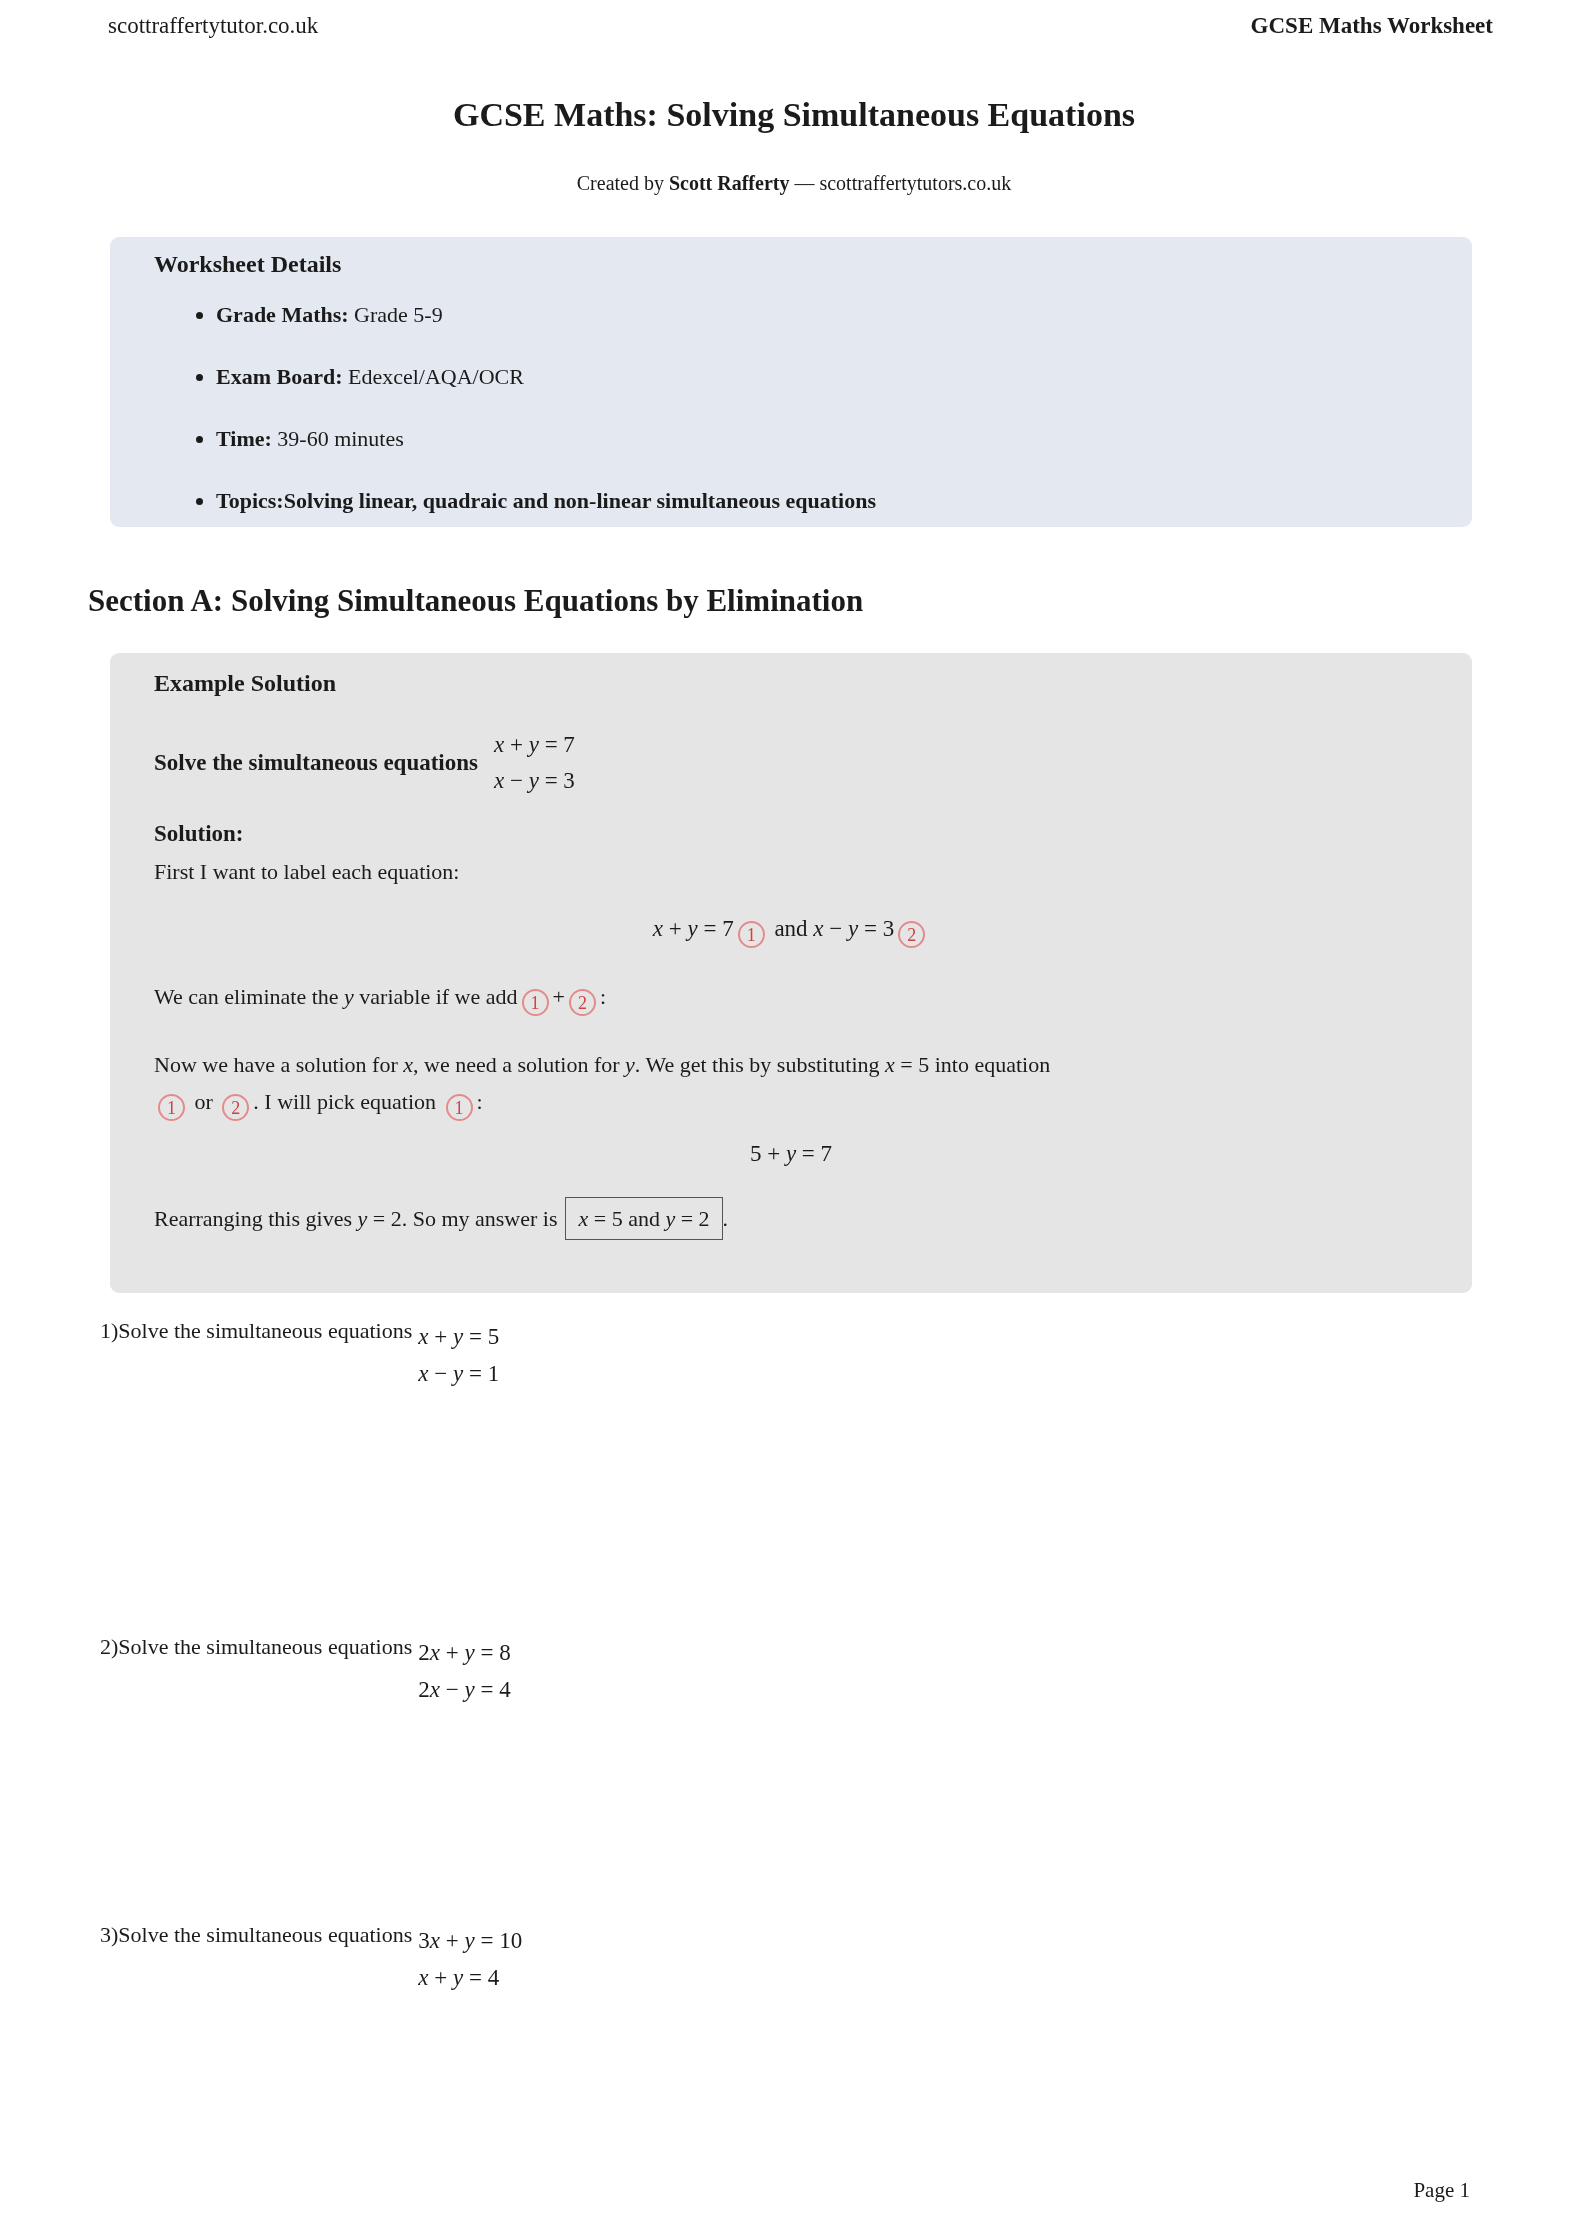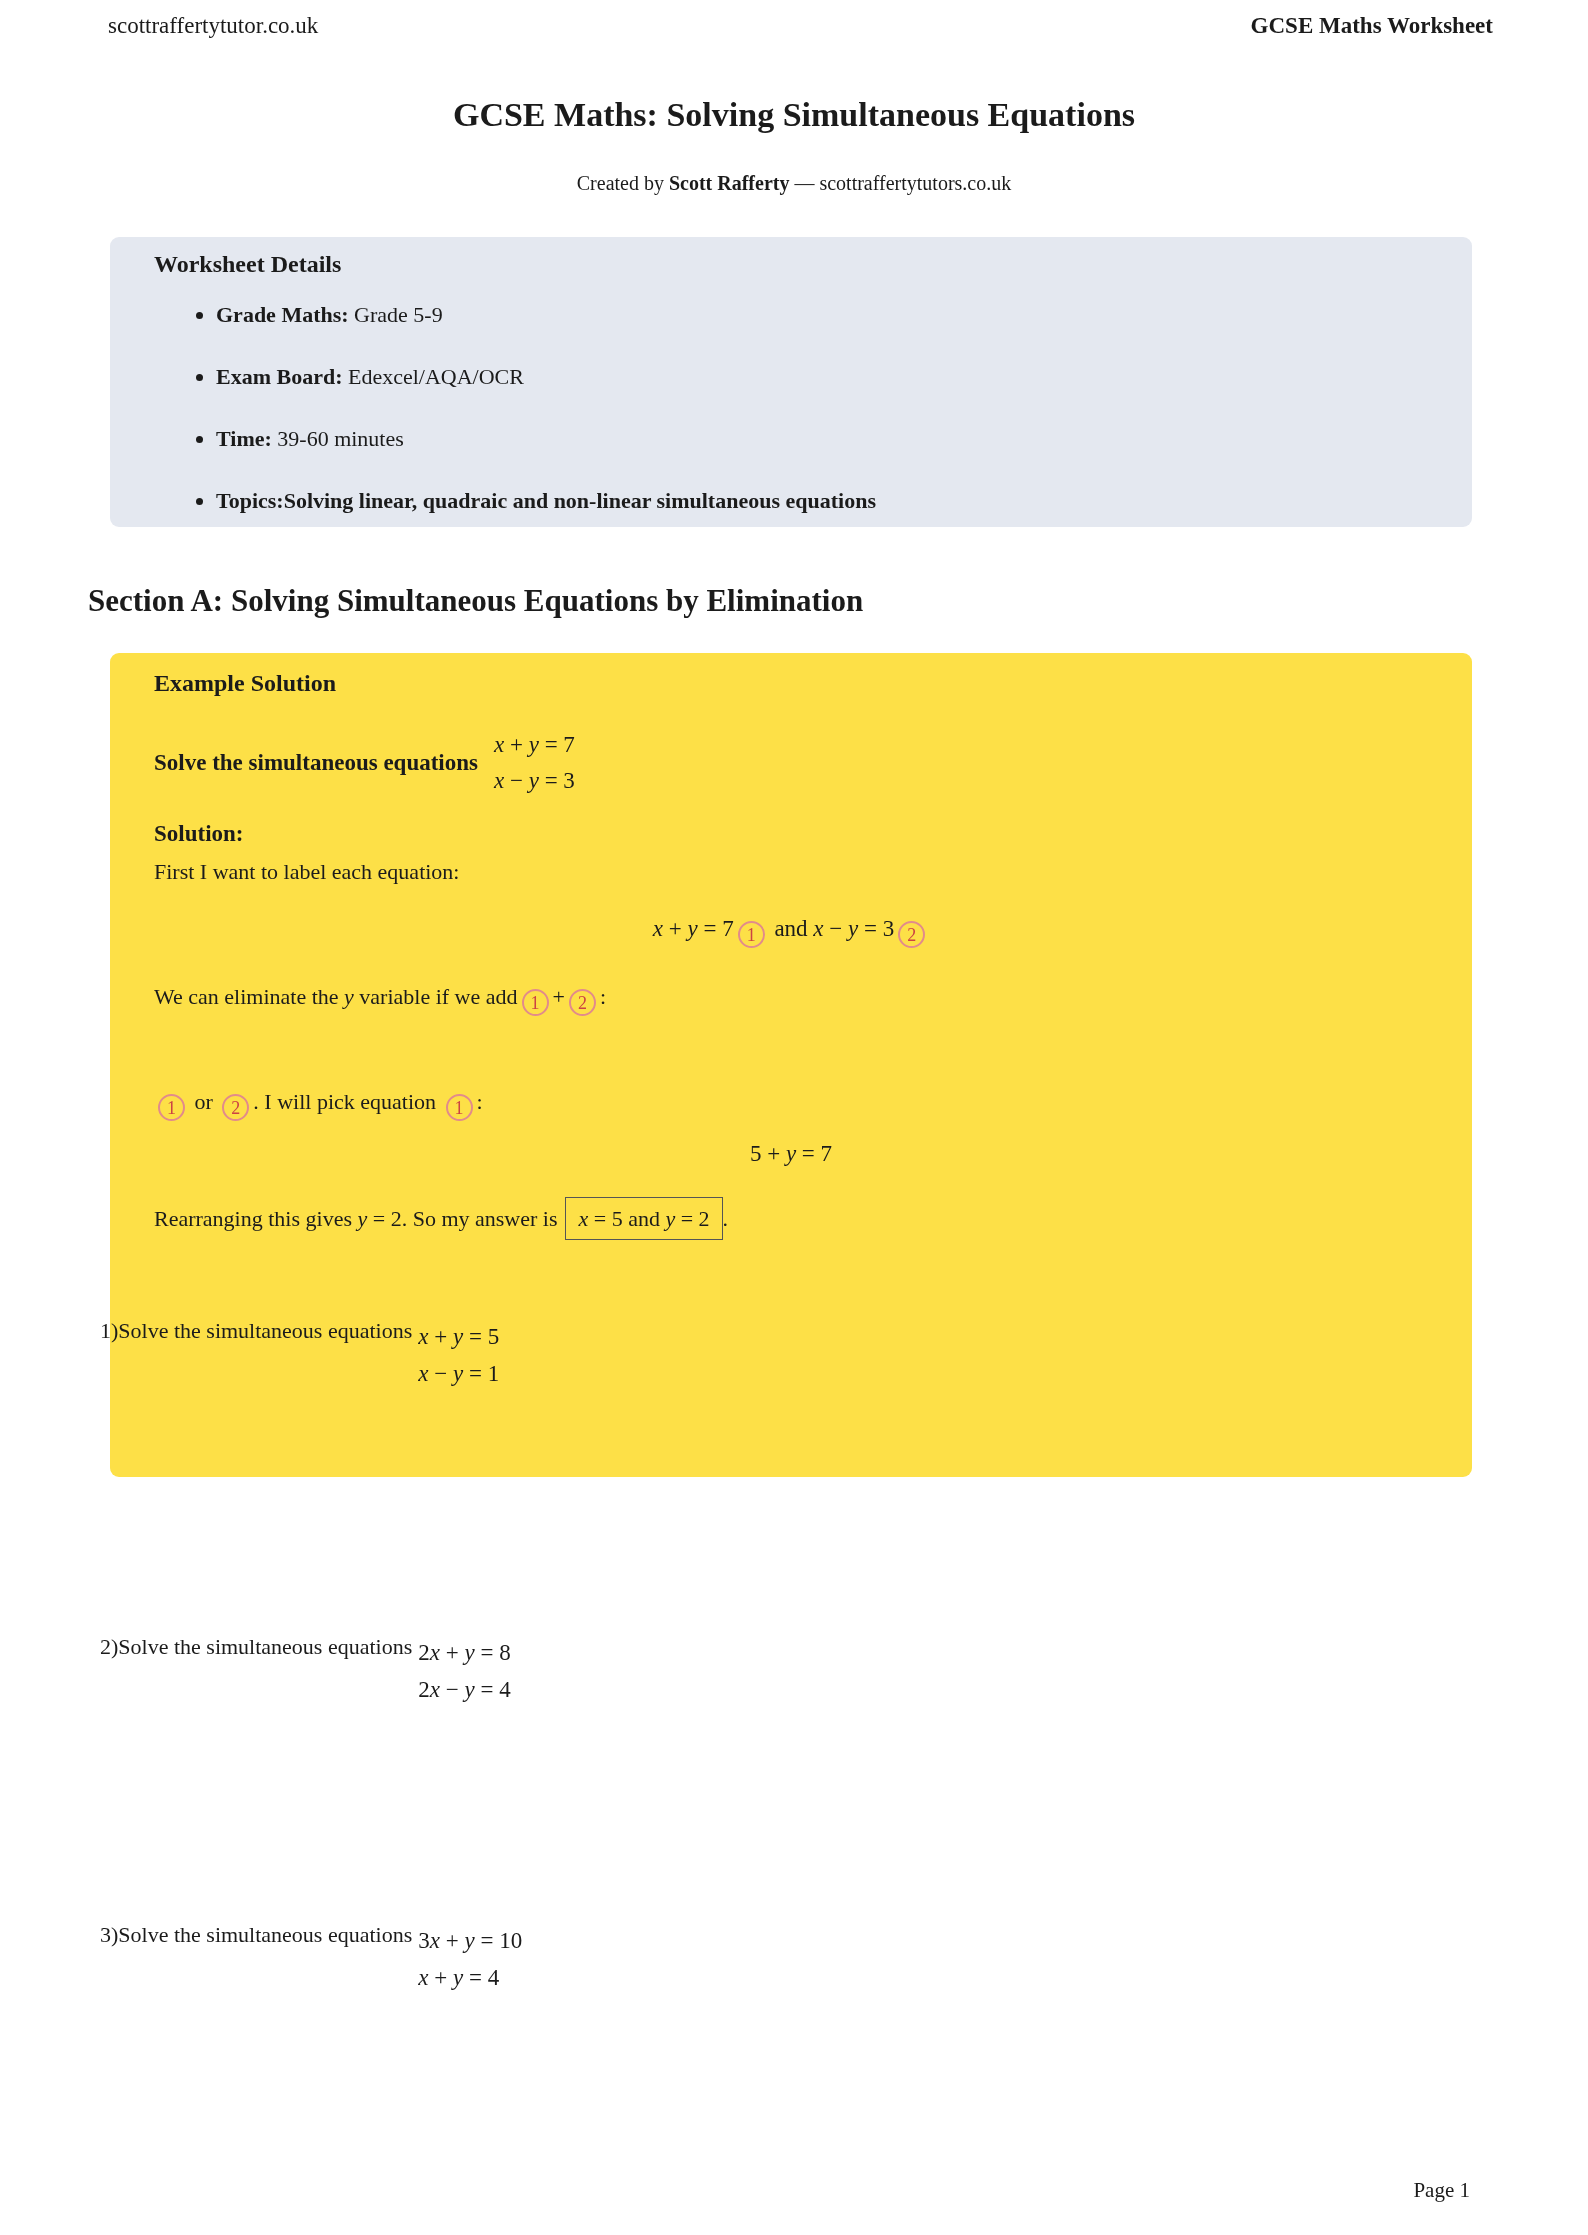--- a/index.html
+++ b/index.html
@@ -26,21 +26,21 @@
   .panel { position: absolute; left: 110px; width: 1362px; border-radius: 9px; }
   .details-box { top: 237px; height: 290px; background: #e4e8f0; padding: 14px 44px; }
   .box-heading { font-size: 24px; font-weight: bold; }
   .details-list { list-style: disc; margin-top: 24px; padding-left: 62px; }
   .details-list li { font-size: 22px; margin-bottom: 36px; }
   .details-list li b { font-weight: bold; }
   .section-heading {
     position: absolute; top: 583px; left: 88px;
     font-size: 31px; font-weight: bold;
   }
-  .example-box { top: 653px; height: 824px; background: #fde047; padding: 17px 44px; }
+  .example-box { top: 653px; height: 640px; background: #e5e5e5; padding: 17px 44px; }
   .prompt-row { display: flex; align-items: center; gap: 16px; margin-top: 30px; }
   .prompt { font-size: 23px; font-weight: bold; }
   .eq-stack .math-line { font-size: 23px; line-height: 36px; }
   .sol-label { font-size: 23px; font-weight: bold; margin-top: 22px; }
   .body-line { font-size: 22px; margin-top: 6px; line-height: 37px; }
   .spaced { margin-top: 30px; }
   .display-eq {
     text-align: center; font-size: 23px; margin-top: 26px;
   }
   .arrow { font-family: "DejaVu Sans", sans-serif; padding: 0 10px; }
@@ -98,21 +98,21 @@
     </div>
 
     <div class="sol-label">Solution:</div>
     <div class="body-line">First I want to label each equation:</div>
 
     <div class="display-eq"><span><i>x</i> + <i>y</i> = 7</span><span class="circ">1</span> <span>and</span> <span><i>x</i> − <i>y</i> = 3</span><span class="circ">2</span></div>
 
     <div class="body-line spaced"><span>We can eliminate the <i>y</i> variable if we add</span><span class="circ">1</span><span>+</span><span class="circ">2</span><span>:</span></div>
 
 
-    <div class="body-line spaced"><br><span class="circ">1</span> <span>or</span> <span class="circ">2</span><span>. I will pick equation</span> <span class="circ">1</span><span>:</span></div>
+    <div class="body-line spaced"><span>Now we have a solution for <i>x</i>, we need a solution for <i>y</i>. We get this by substituting <i>x</i> = 5 into equation</span><br><span class="circ">1</span> <span>or</span> <span class="circ">2</span><span>. I will pick equation</span> <span class="circ">1</span><span>:</span></div>
 
     <div class="display-eq" style="margin-top:20px;">5 + <i>y</i> = 7</div>
 
     <div class="body-line spaced"><span>Rearranging this gives <i>y</i> = 2. So my answer is</span><span class="answer-box"><i>x</i> = 5 and <i>y</i> = 2</span><span>.</span></div>
   </div>
 
   <div class="question q1">
     <div class="q-text"><span>1)</span><span>Solve the simultaneous equations</span></div>
     <div class="q-eqs">
       <div class="math-line"><i>x</i> + <i>y</i> = 5</div>

